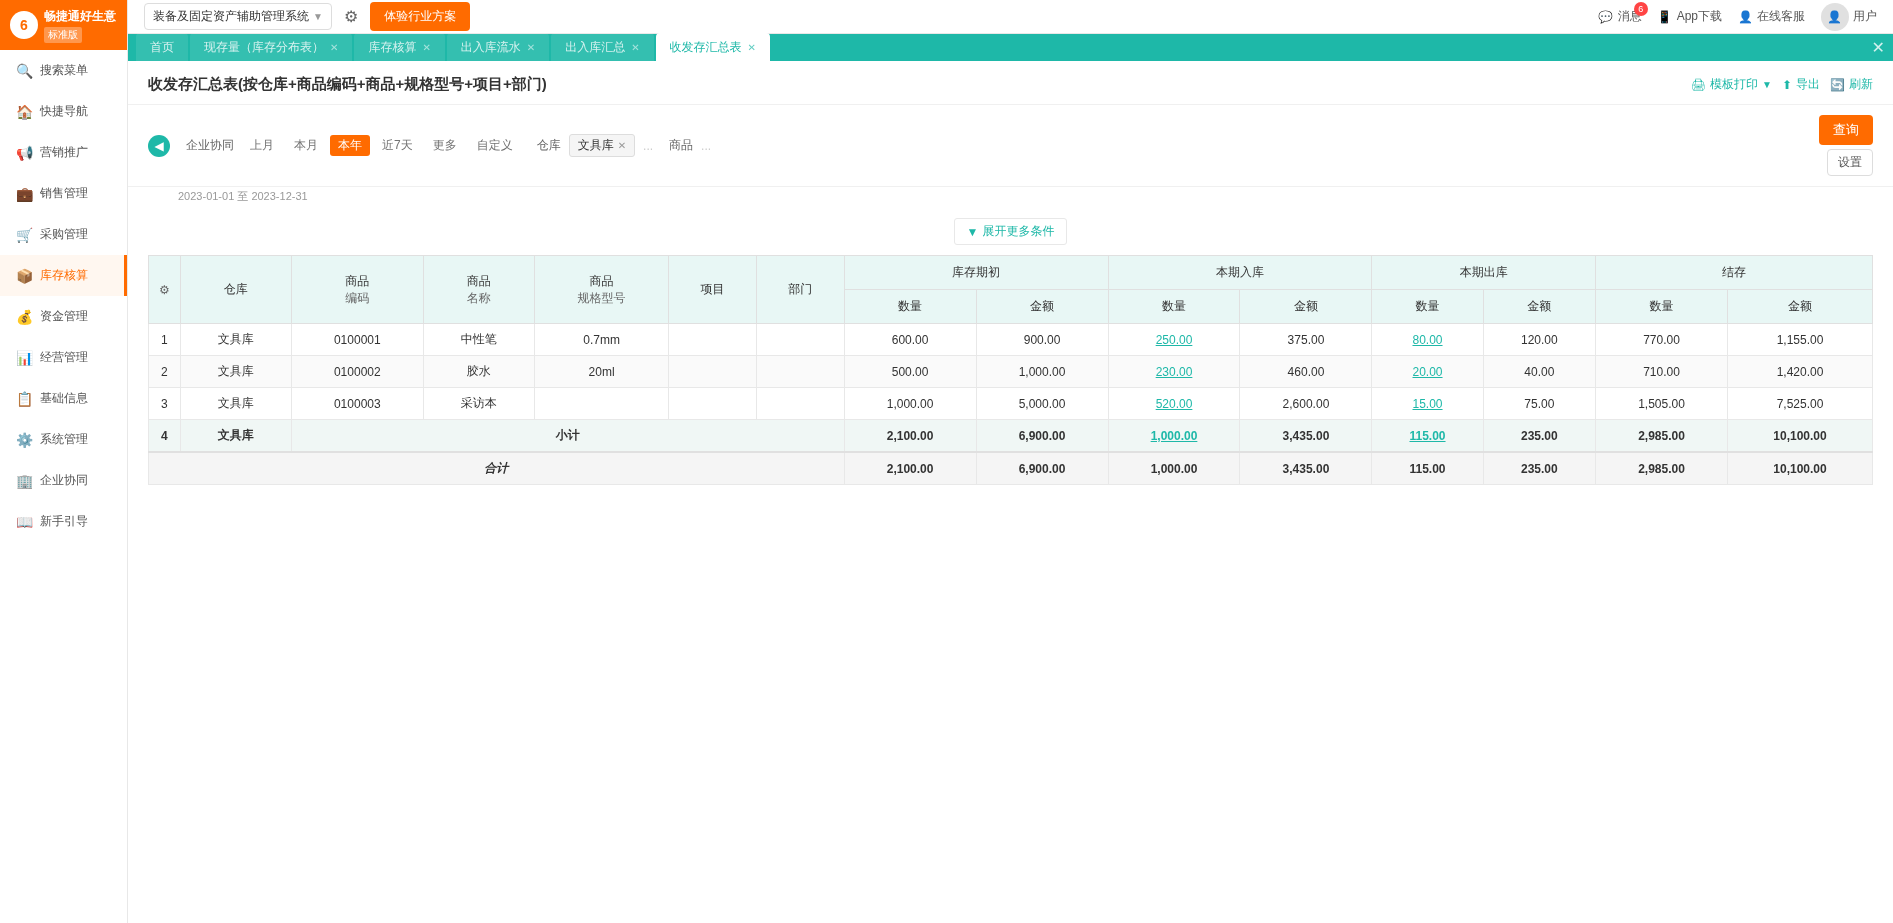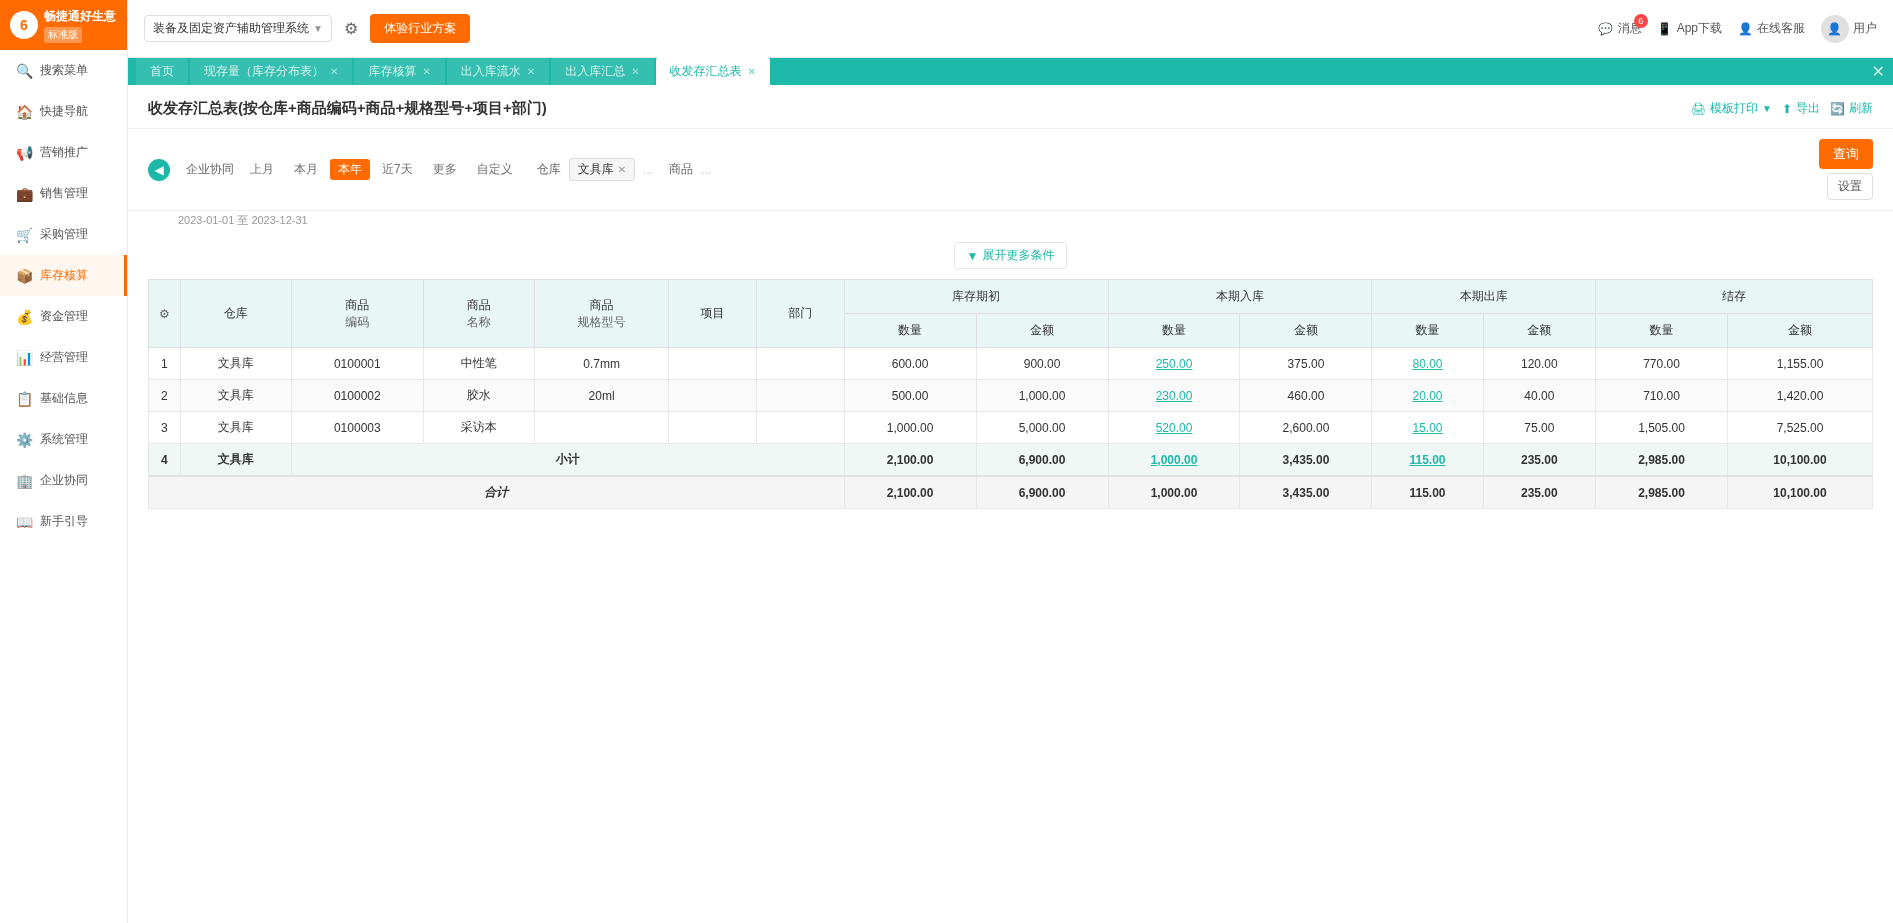--- a/index.html
+++ b/index.html
@@ -12,21 +12,21 @@
     .sidebar-logo-badge { background: rgba(255,255,255,0.3); color: #fff; font-size: 10px; padding: 1px 4px; border-radius: 2px; margin-top: 2px; display: inline-block; }
     .sidebar-item { display: flex; align-items: center; gap: 8px; padding: 12px 16px; cursor: pointer; color: #555; transition: all 0.2s; }
     .sidebar-item.active { background: #fff7f0; color: #ff6b00; border-right: 3px solid #ff6b00; }
     .sidebar-item-icon { font-size: 14px; width: 16px; text-align: center; }
     .sidebar-item-label { font-size: 12px; }
 
     
     .main { margin-left: 128px; display: flex; flex-direction: column; height: 100vh; }
 
     
-    .top-header { background: #fff; border-bottom: 1px solid #e8e8e8; padding: 0 16px; height: 58px; display: flex; align-items: center; justify-content: space-between; gap: 31px; }
+    .top-header { background: #fff; border-bottom: 1px solid #e8e8e8; padding: 0 16px; height: 34px; display: flex; align-items: center; justify-content: space-between; gap: 31px; }
     .top-header-left { display: flex; align-items: center; gap: 12px; }
     .system-selector { display: flex; align-items: center; gap: 4px; border: 1px solid #ddd; border-radius: 4px; padding: 4px 8px; cursor: pointer; }
     .system-selector-arrow { color: #999; font-size: 10px; }
     .settings-icon { color: #666; cursor: pointer; font-size: 16px; }
     .trial-btn { background: #ff6b00; color: #fff; border: none; padding: 6px 14px; border-radius: 4px; cursor: pointer; font-size: 12px; }
     .top-header-right { display: flex; align-items: center; gap: 16px; }
     .top-action { display: flex; align-items: center; gap: 4px; color: #555; cursor: pointer; font-size: 12px; position: relative; }
     .badge { position: absolute; top: -6px; right: -6px; background: #ff4444; color: #fff; border-radius: 50%; width: 14px; height: 14px; font-size: 9px; display: flex; align-items: center; justify-content: center; }
     .user-avatar { width: 28px; height: 28px; background: #e0e0e0; border-radius: 50%; display: flex; align-items: center; justify-content: center; font-size: 12px; color: #666; }
 

